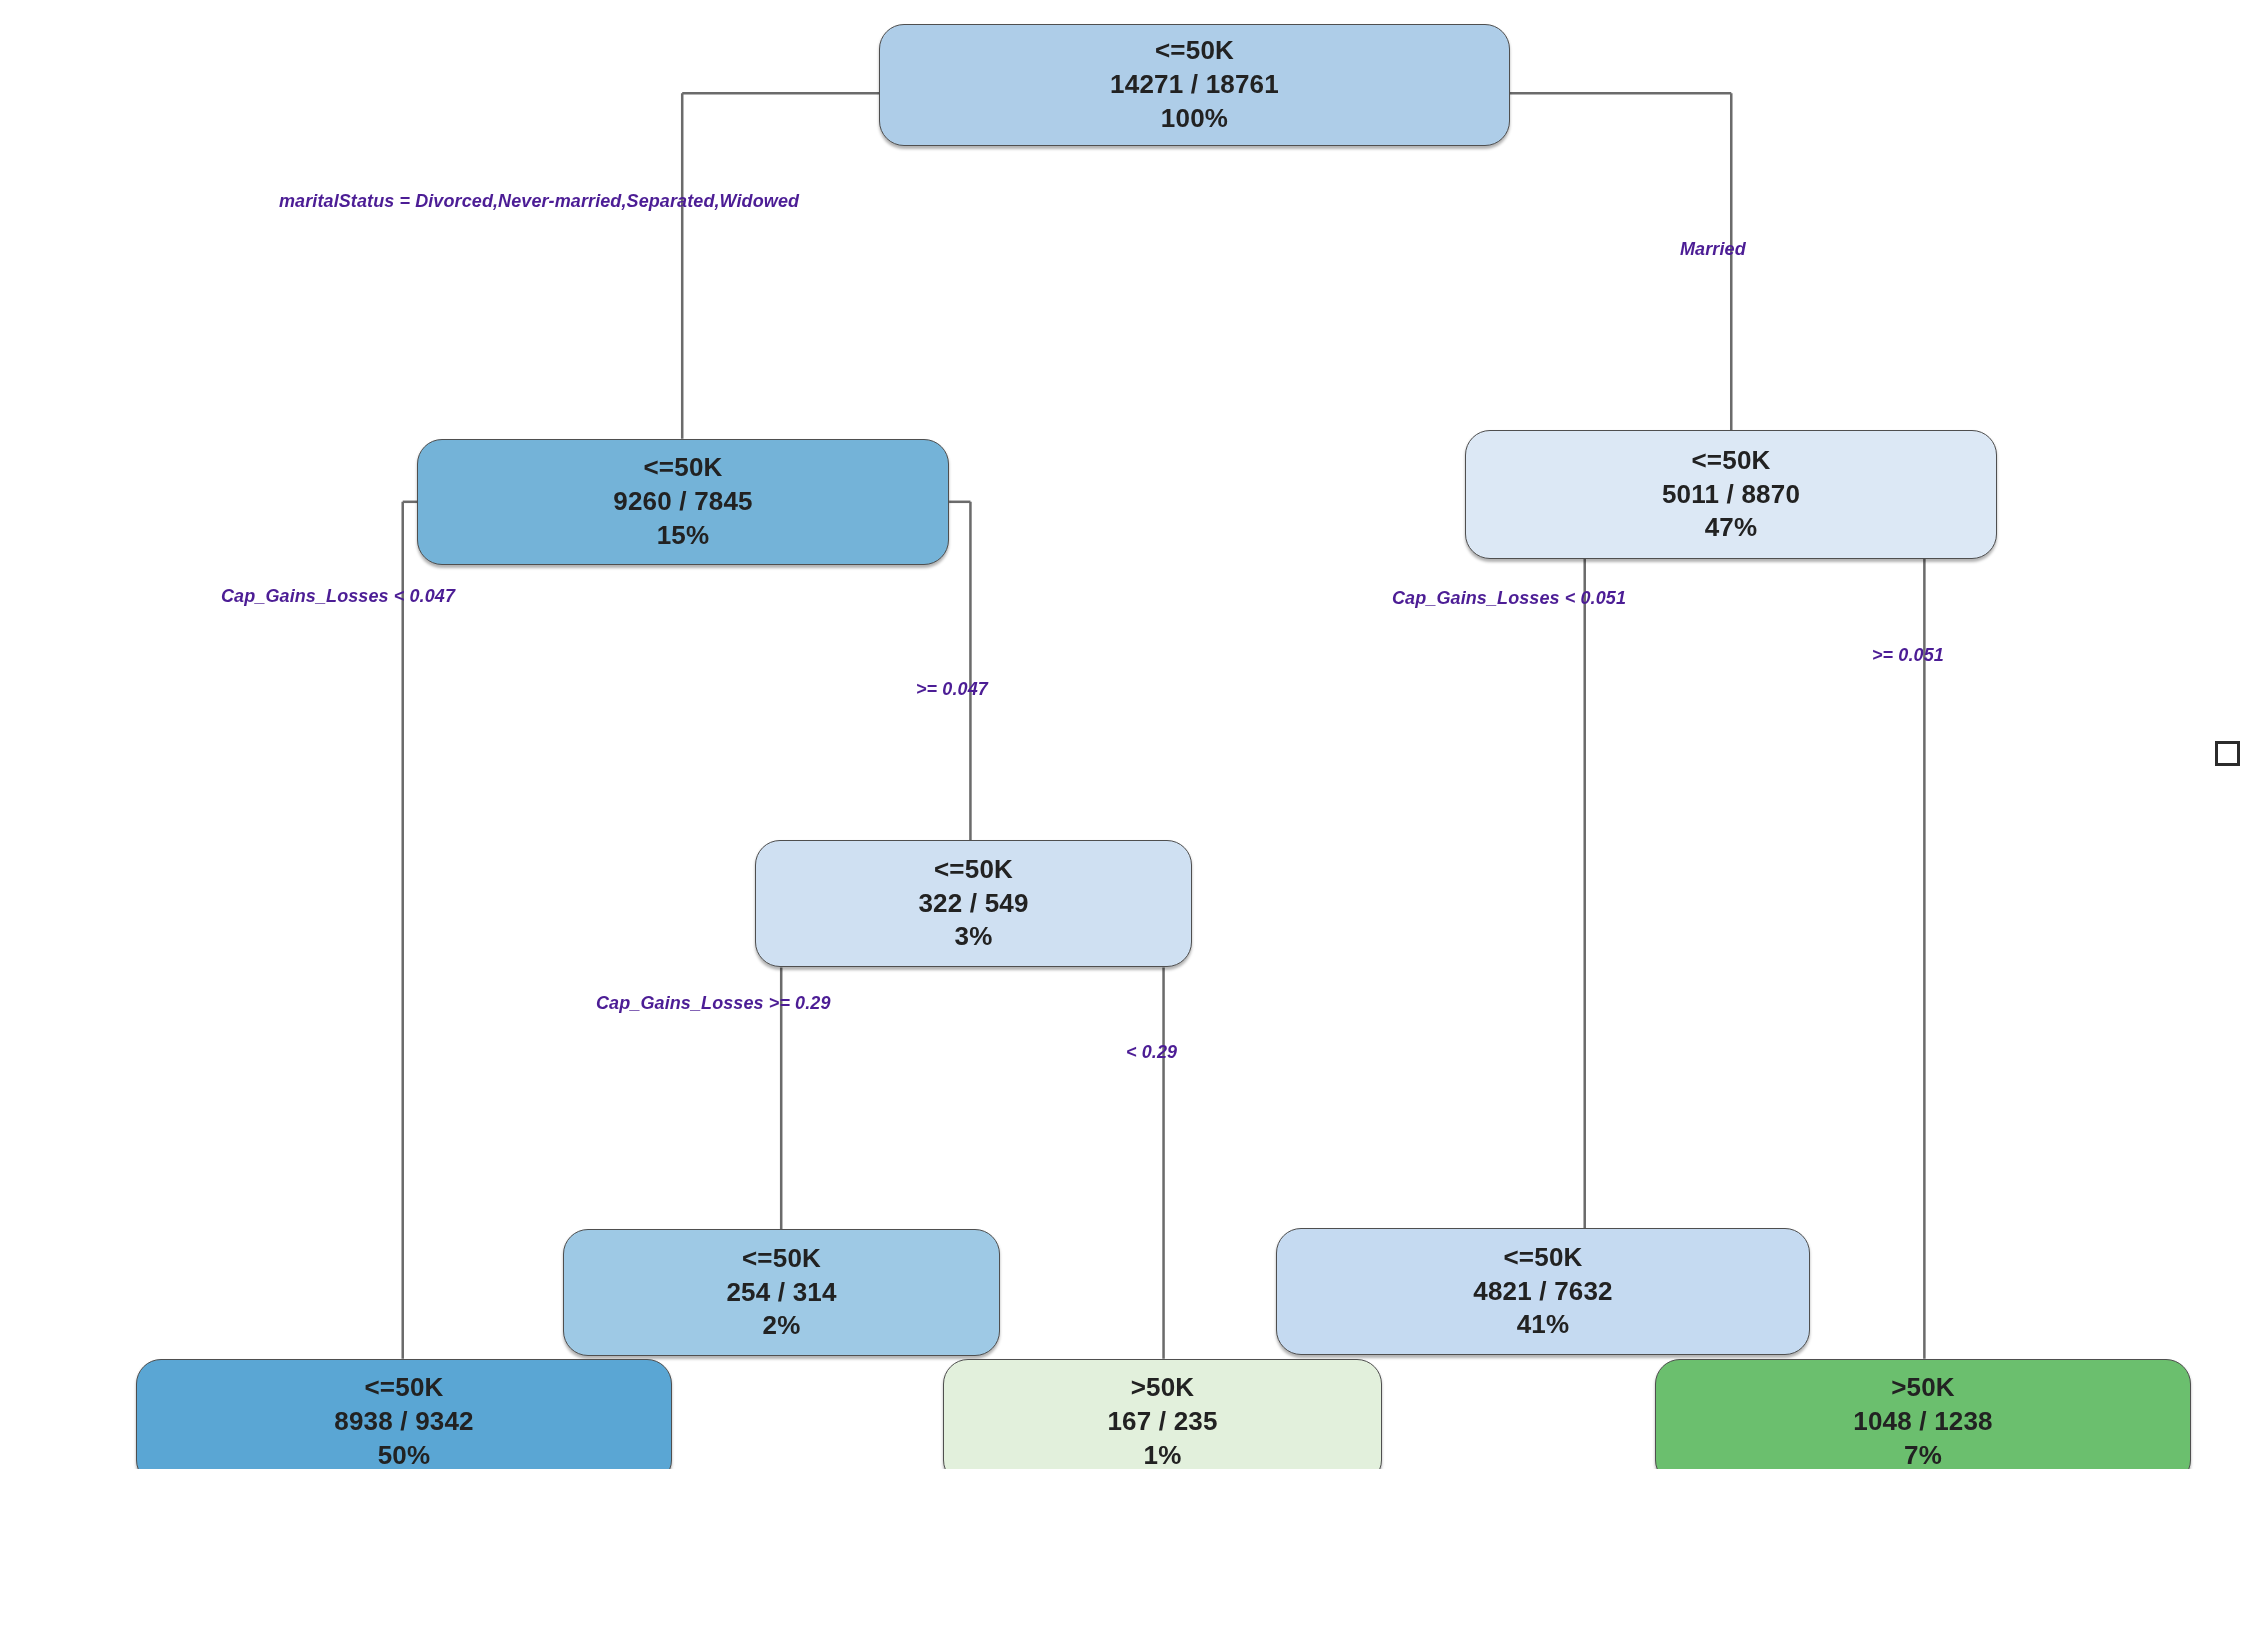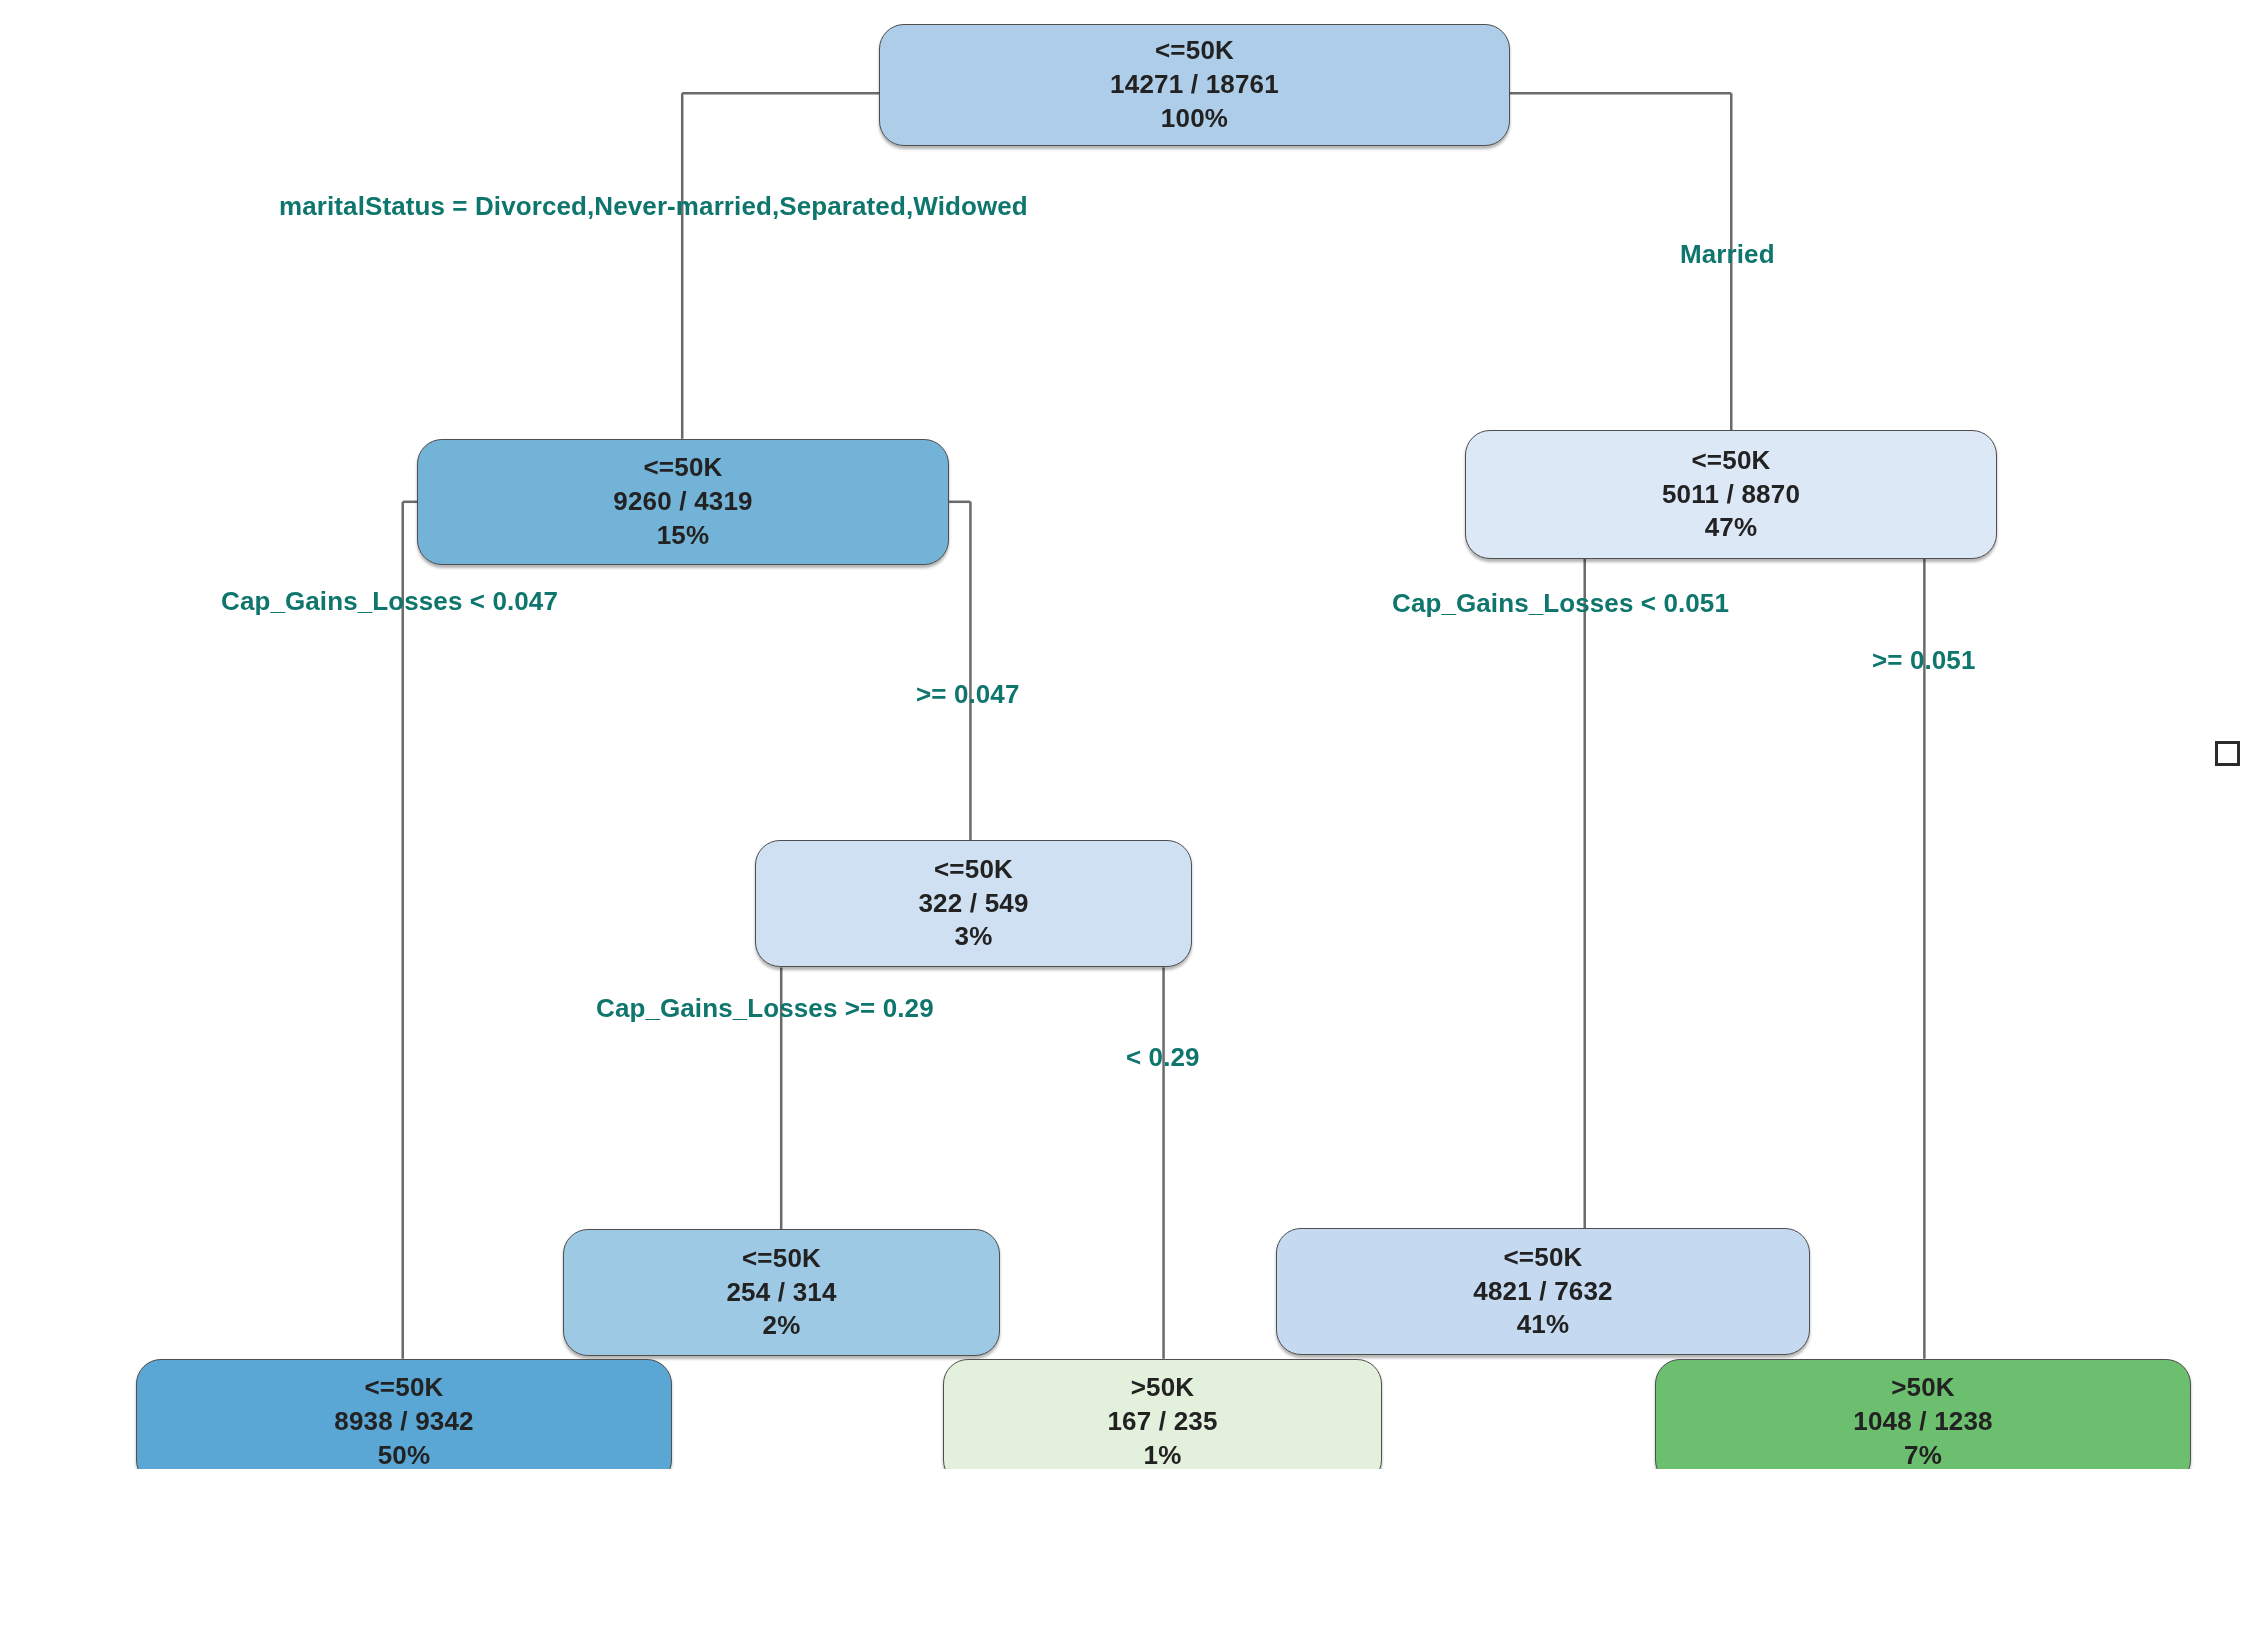--- a/index.html
+++ b/index.html
@@ -39,25 +39,26 @@
     letter-spacing: 0.2px;
   }
   .node .ln {
     line-height: 1.30;
     font-size: 26px;
     font-weight: bold;
     white-space: nowrap;
   }
   .edge-label {
     position: absolute;
-    font-size: 26px;
+    font-size: 18px;
     font-weight: bold;
-    color: #0f766e;
+    color: #4c1d95;
     white-space: nowrap;
     letter-spacing: 0.1px;
+    font-style: italic;
   }
   .marker {
     position: absolute;
     box-sizing: border-box;
     border: 3.9px solid #2b2b2b;
     background: #ffffff;
     box-shadow: 0 0 0 1.9px rgba(255,255,255,0.9);
   }
 </style>
 </head>
@@ -81,21 +82,21 @@
     </svg>
 
   <div id="nodes-layer">
       <div class="node" style="left: 879px; top: 24px; width: 631px; height: 122px; background: rgb(174, 205, 232);">
         <div class="ln">&lt;=50K</div>
         <div class="ln">14271 / 18761</div>
         <div class="ln">100%</div>
       </div>
       <div class="node" style="left: 417px; top: 439px; width: 532px; height: 126px; background: rgb(116, 179, 216);">
         <div class="ln">&lt;=50K</div>
-        <div class="ln">9260 / 4319</div>
+        <div class="ln">9260 / 7845</div>
         <div class="ln">15%</div>
       </div>
       <div class="node" style="left: 1465px; top: 430px; width: 532px; height: 129px; background: rgb(220, 232, 245);">
         <div class="ln">&lt;=50K</div>
         <div class="ln">5011 / 8870</div>
         <div class="ln">47%</div>
       </div>
       <div class="node" style="left: 755px; top: 840px; width: 437px; height: 127px; background: rgb(207, 224, 242);">
         <div class="ln">&lt;=50K</div>
         <div class="ln">322 / 549</div>

